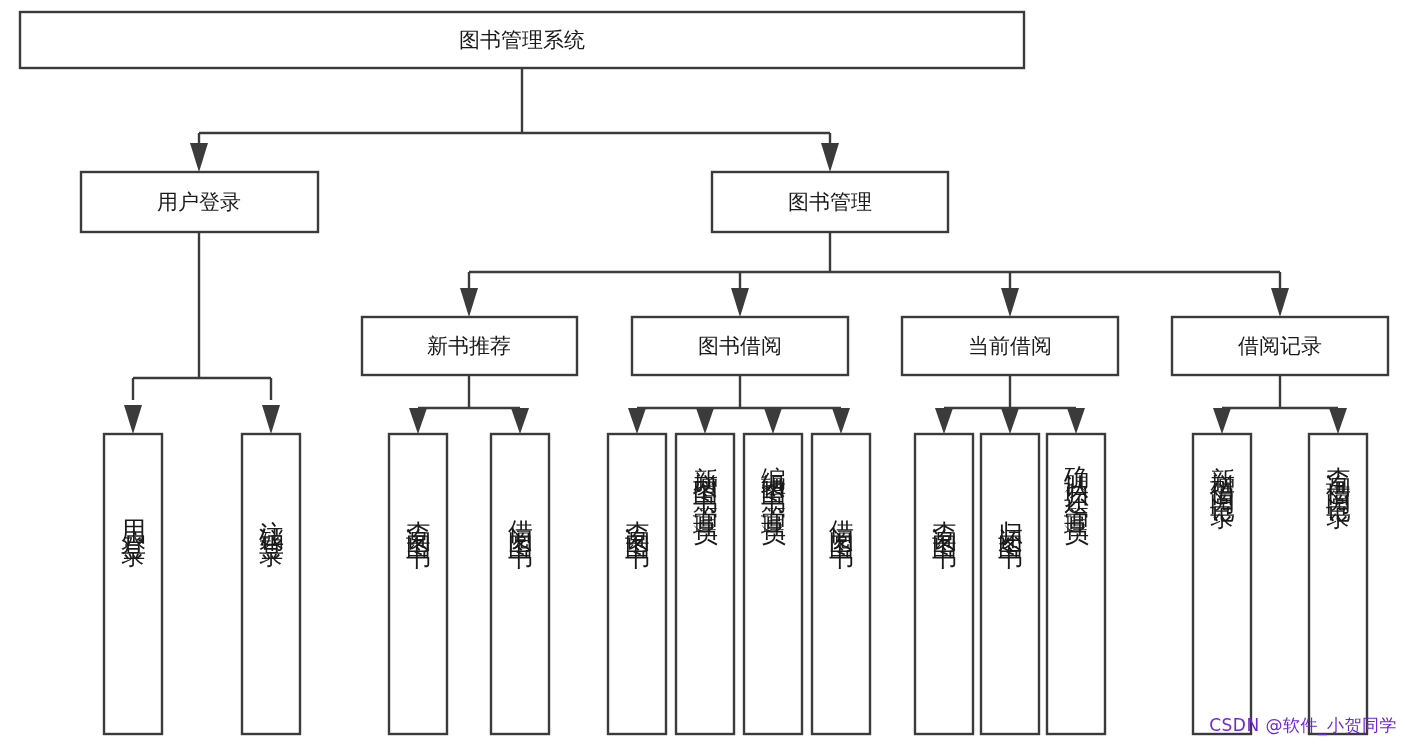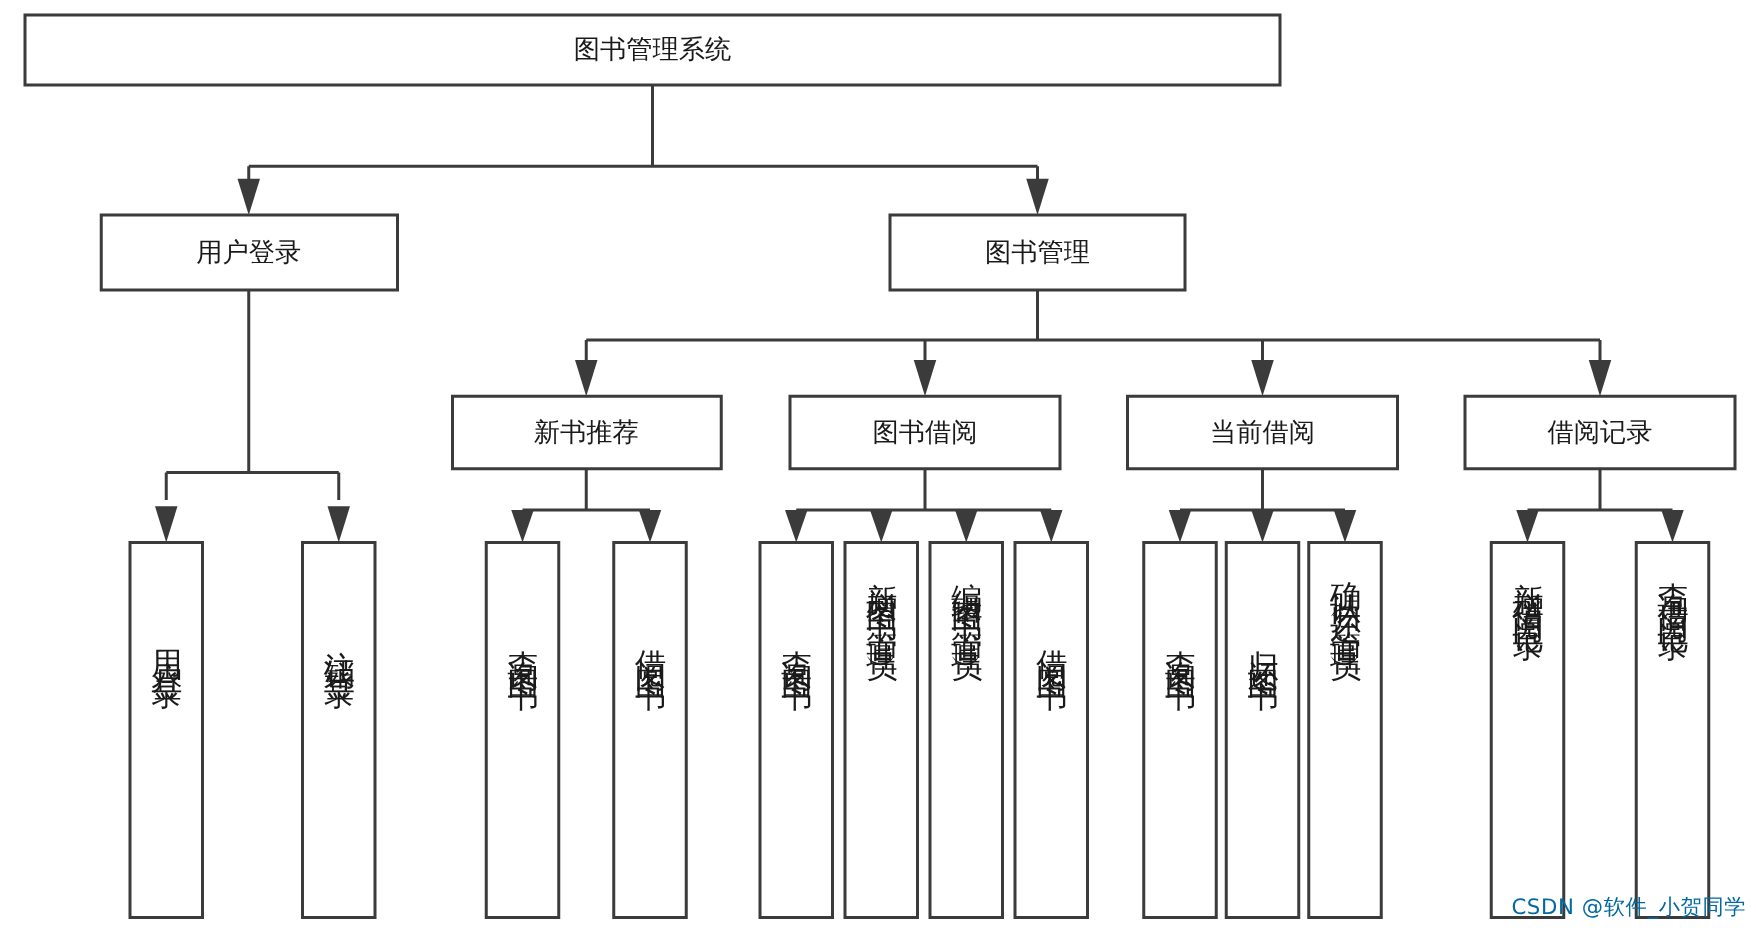--- a/index.html
+++ b/index.html
@@ -47,21 +47,21 @@
     font-size: 21px;
     text-anchor: middle;
     dominant-baseline: middle;
   }
   .watermark {
     position: absolute;
     right: 8px;
     bottom: 6px;
     font-family: "DejaVu Sans", "Liberation Sans", sans-serif;
     font-size: 17px;
-    color: #0369a1;
+    color: #6d28d9;
     white-space: nowrap;
     letter-spacing: 0.5px;
     pointer-events: none;
   }
 </style>
 </head>
 <body>
 
 <div id="diagram-root">
 

